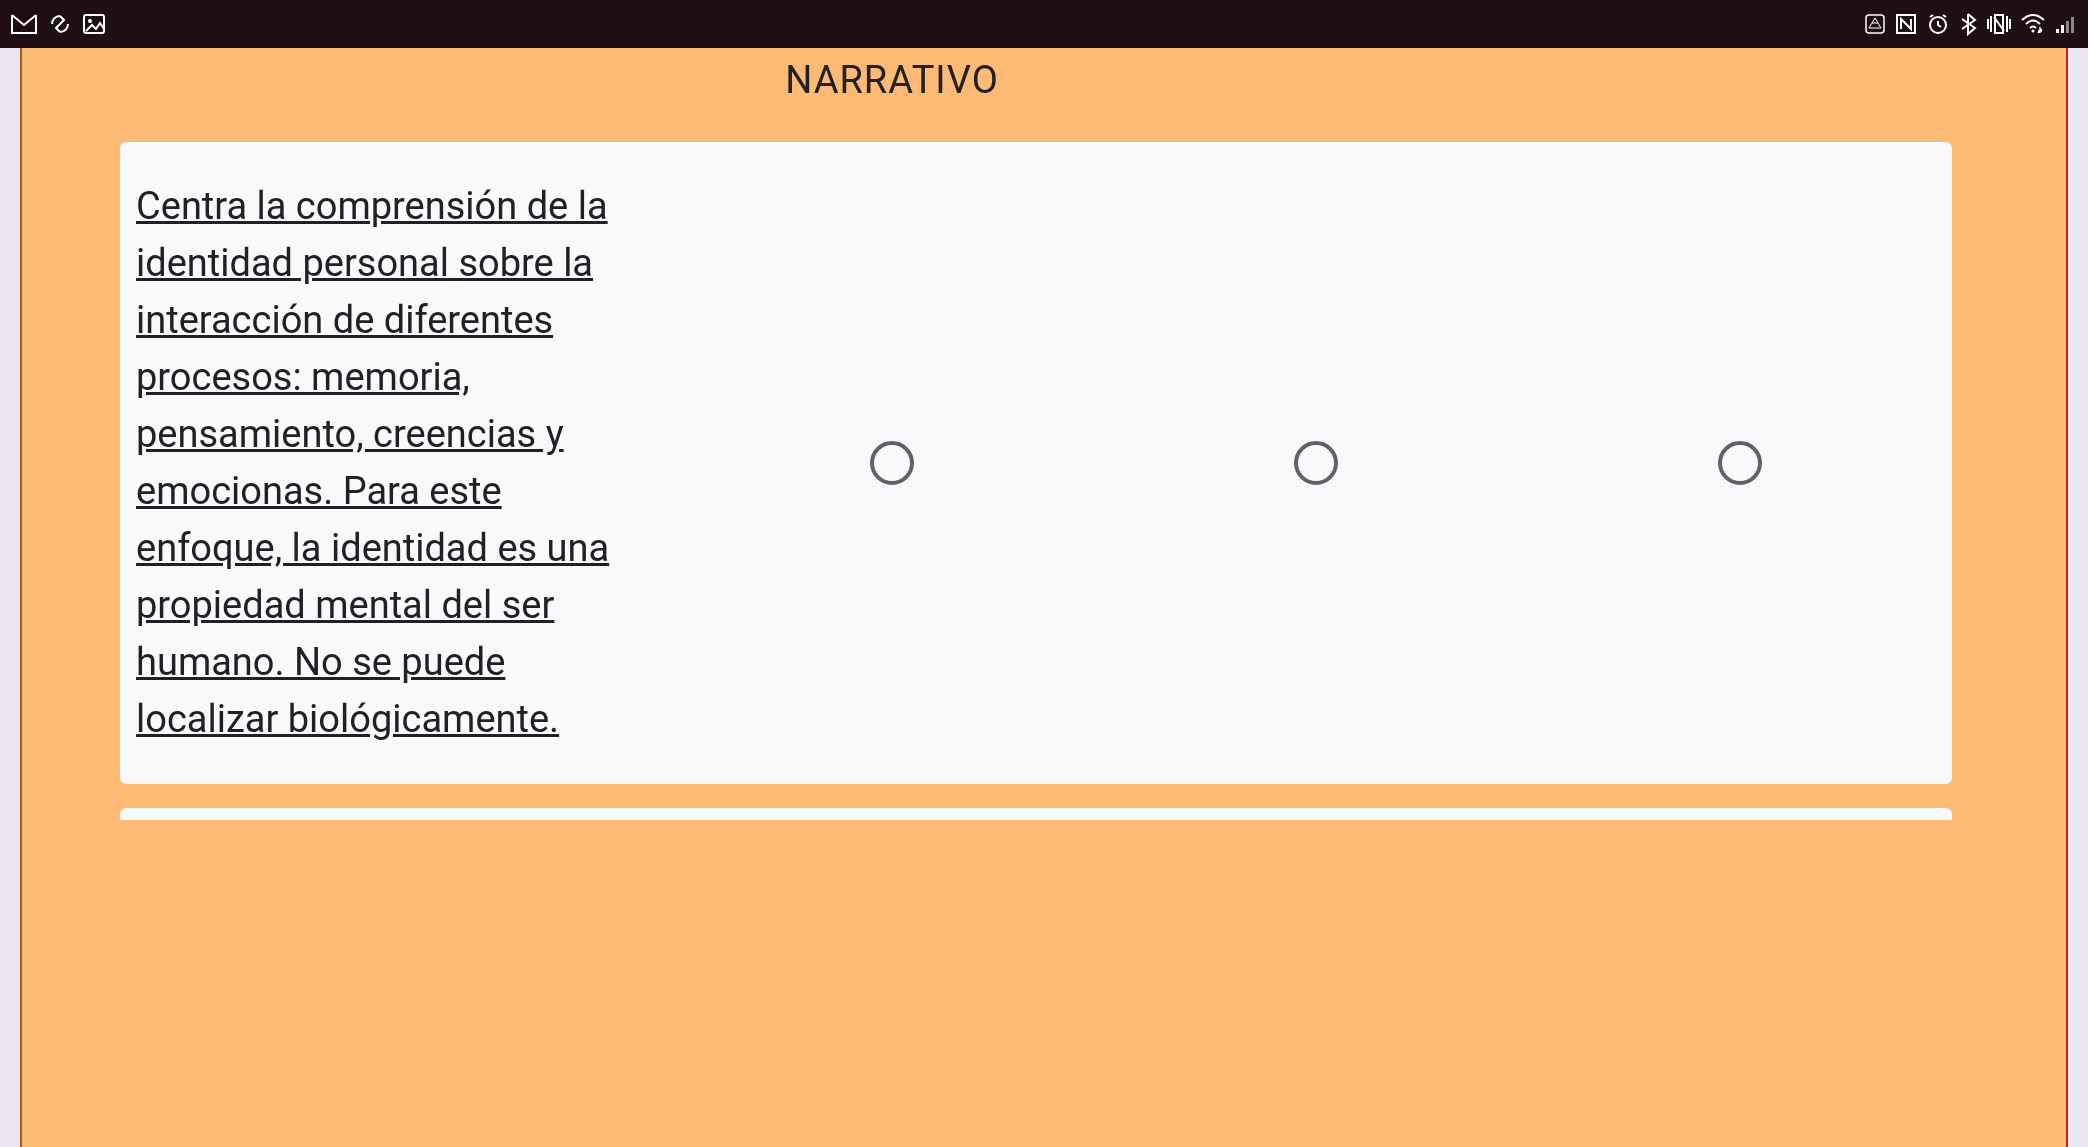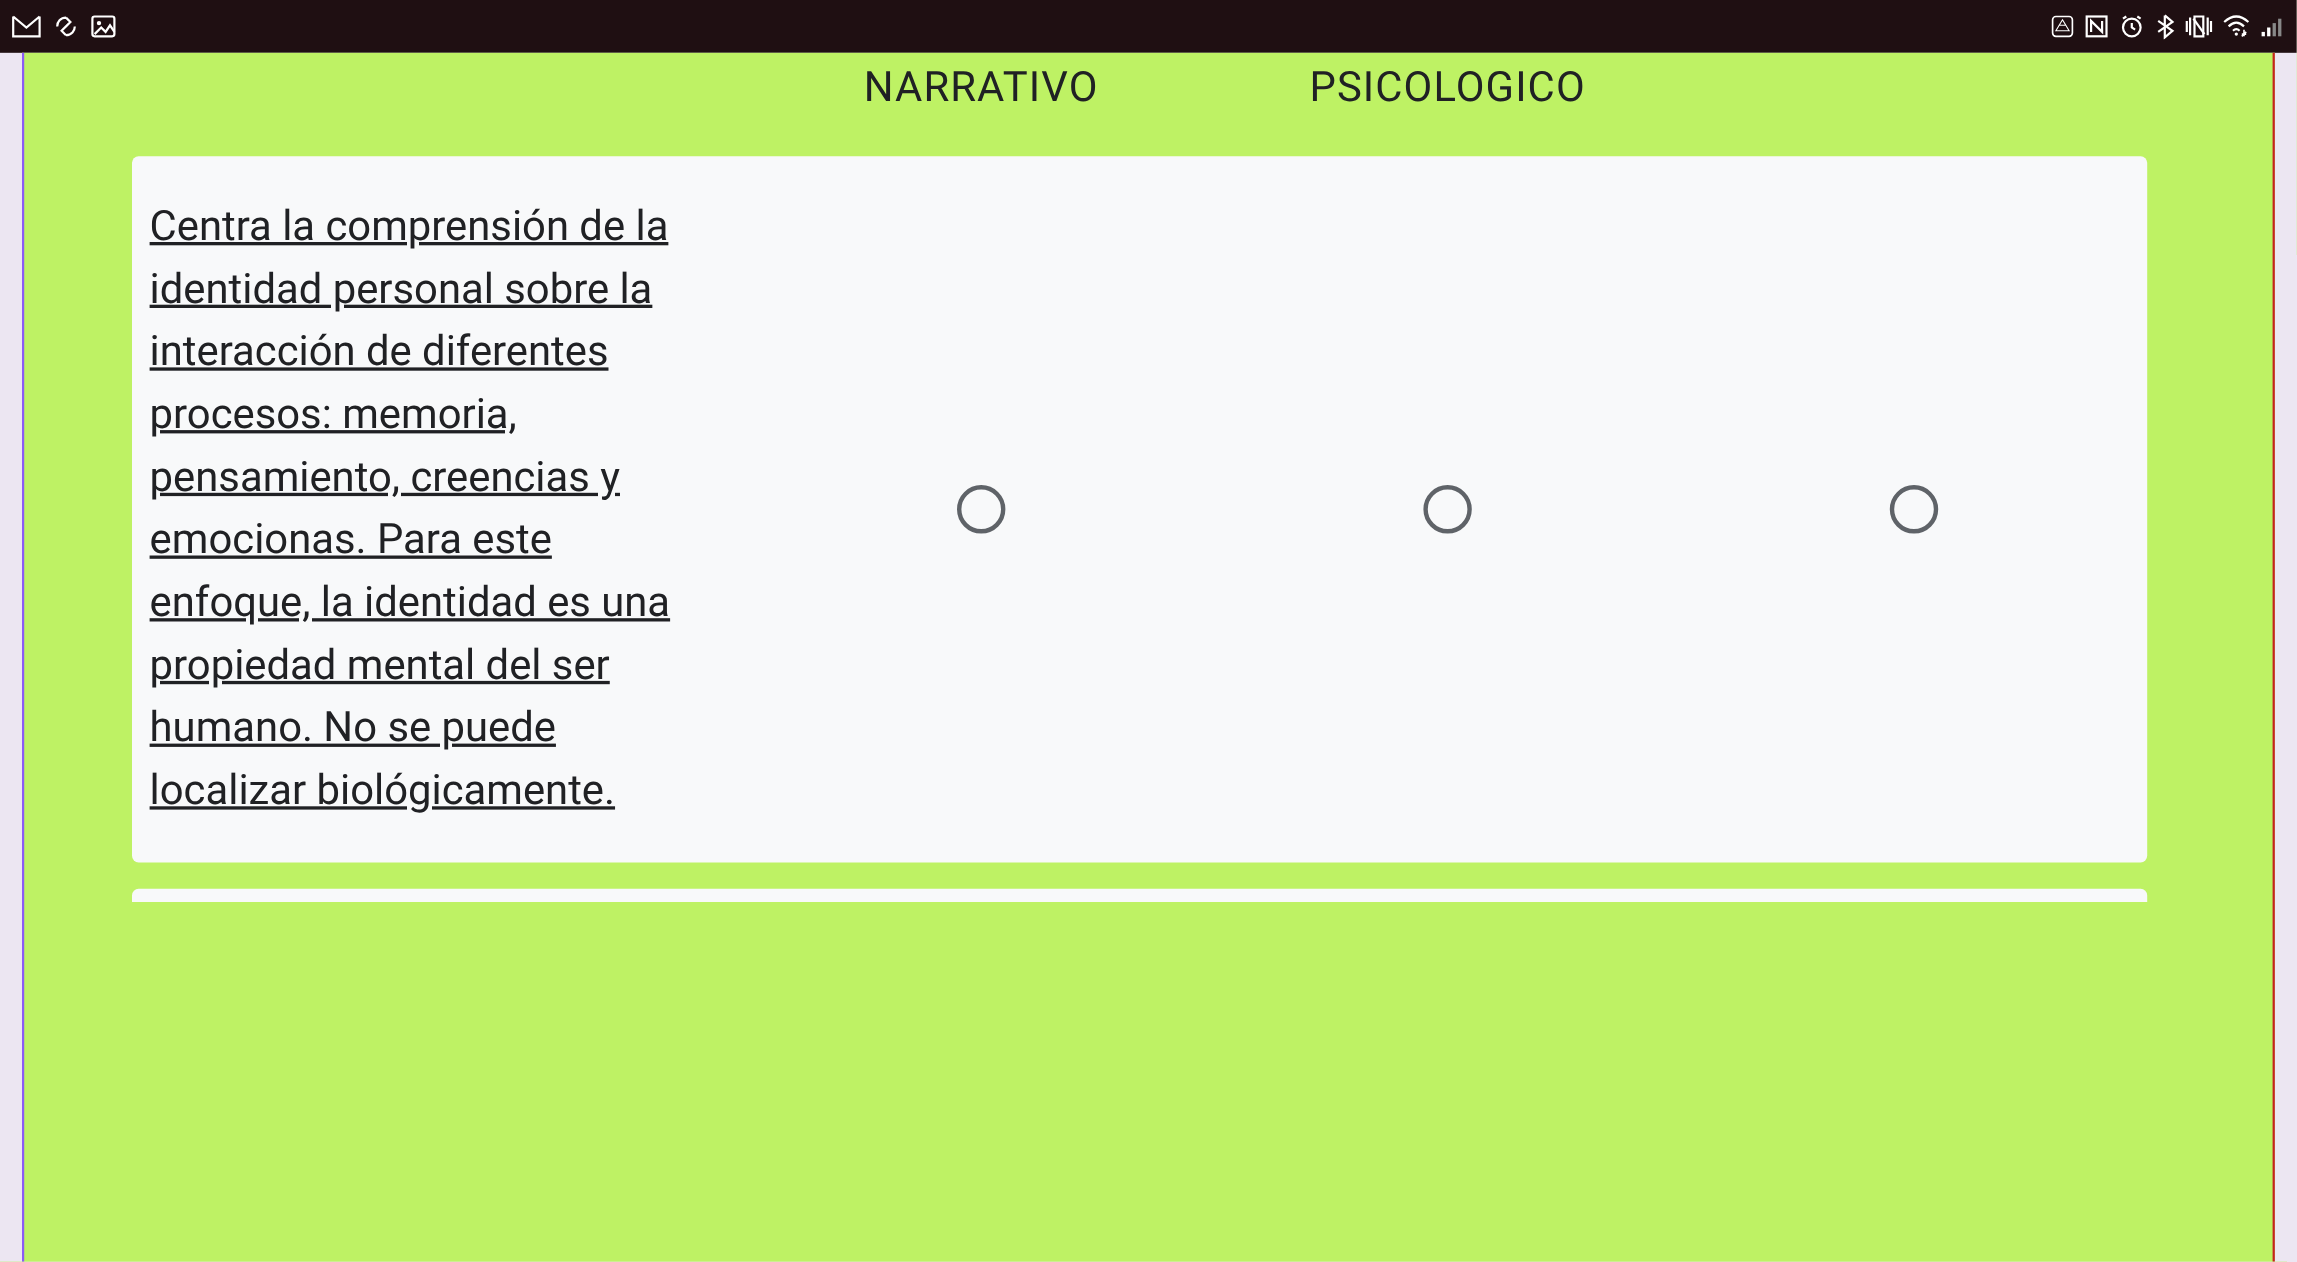--- a/index.html
+++ b/index.html
@@ -19,22 +19,22 @@
       padding: 0 10px;
       color: #fff;
     }
     .status-left { display: flex; gap: 10px; align-items: center; }
     .status-right { display: flex; gap: 8px; align-items: center; }
     .status-icon svg { display: block; }
     .page-wrapper {
       padding: 0 20px;
     }
     .form-card {
-      background: #bef264;
-      border-left: 2px solid #8b5cf6;
+      background: #fdba74;
+      border-left: 2px solid #a16207;
       border-right: 2px solid #c5221f;
       min-height: 1099px;
       padding: 0 16px 20px 0;
     }
     .grid {
       display: grid;
       grid-template-columns: 560px 1fr 1fr 1fr;
       align-items: center;
     }
     .header-row {
@@ -155,21 +155,20 @@
     </span>
   </div>
 </div>
 
 <div class="page-wrapper">
   <div class="form-card">
 
     <div class="grid header-row" style="margin-left:98px; margin-right:98px;">
       <div></div>
       <div class="col-header">NARRATIVO</div>
-      <div class="col-header">PSICOLOGICO</div>
     </div>
 
     <div class="grid question-row">
       <div class="question-text">Centra la comprensión de la identidad personal sobre la interacción de diferentes procesos: memoria, pensamiento, creencias y emocionas. Para este enfoque, la identidad es una propiedad mental del ser humano. No se puede localizar biológicamente.</div>
       <div class="radio-cell">
         <div class="radio-outer" role="radio" aria-checked="false"></div>
       </div>
       <div class="radio-cell">
         <div class="radio-outer" role="radio" aria-checked="false"></div>
       </div>

